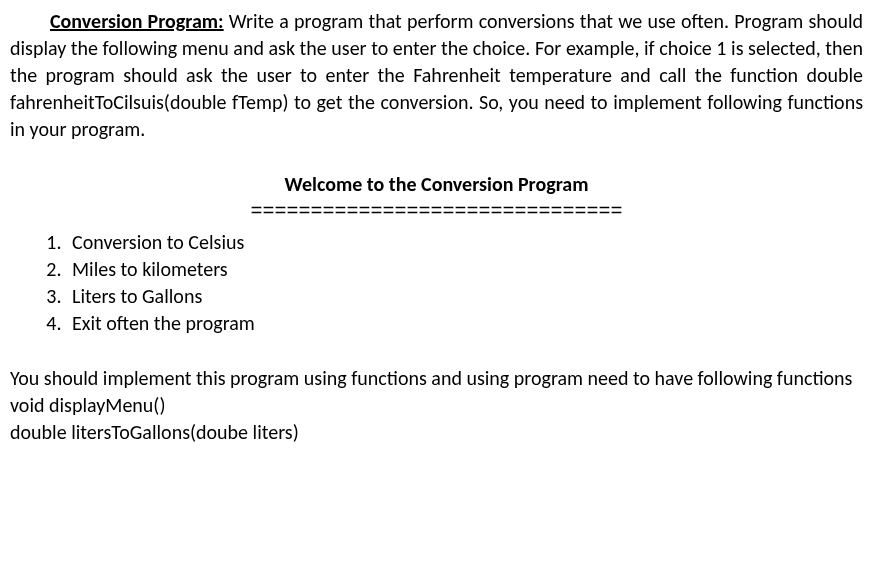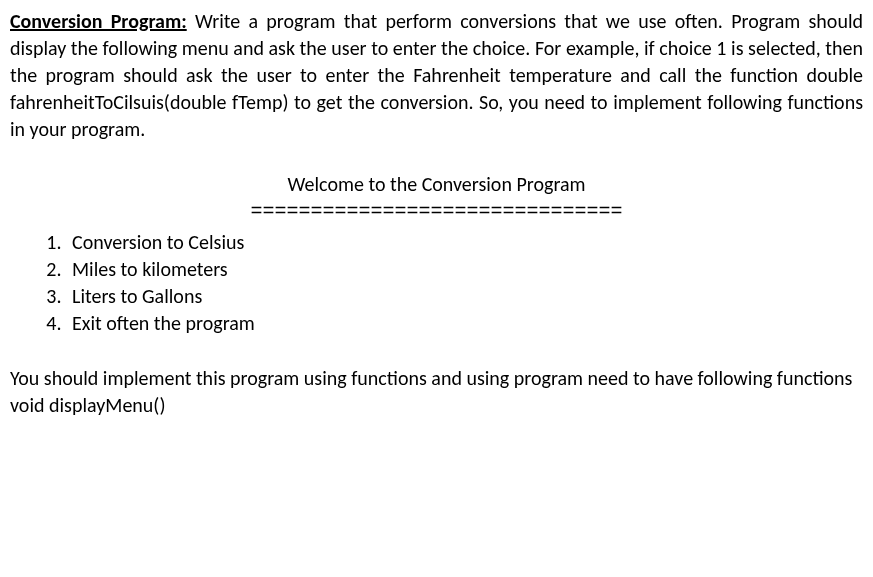--- a/index.html
+++ b/index.html
@@ -12,27 +12,29 @@
     width: 873px;
     box-sizing: border-box;
     line-height: 1.35;
   }
   .intro {
     text-align: justify;
   }
   .heading-label {
     font-weight: bold;
     text-decoration: underline;
+    margin-left: 40px;
   }
   .menu-block {
     margin-top: 28px;
     margin-bottom: 28px;
   }
   .menu-title {
     text-align: center;
+    font-weight: bold;
   }
   .menu-sep {
     text-align: center;
     font-family: "Courier New", monospace;
     letter-spacing: 0;
   }
   .menu-list {
     list-style: decimal;
     padding-left: 56px;
     margin: 4px 0 0 0;
@@ -62,13 +64,14 @@
     <li>Conversion to Celsius</li>
     <li>Miles to kilometers</li>
     <li>Liters to Gallons</li>
     <li>Exit often the program</li>
   </ol>
 </div>
 
 <div class="req-block">
   <div>You should implement this program using functions and using program need to have following functions</div>
   <div class="fn-line">void displayMenu()</div>
+  <div class="fn-line">double litersToGallons(doube liters)</div>
 </div>
 
 </body></html>

